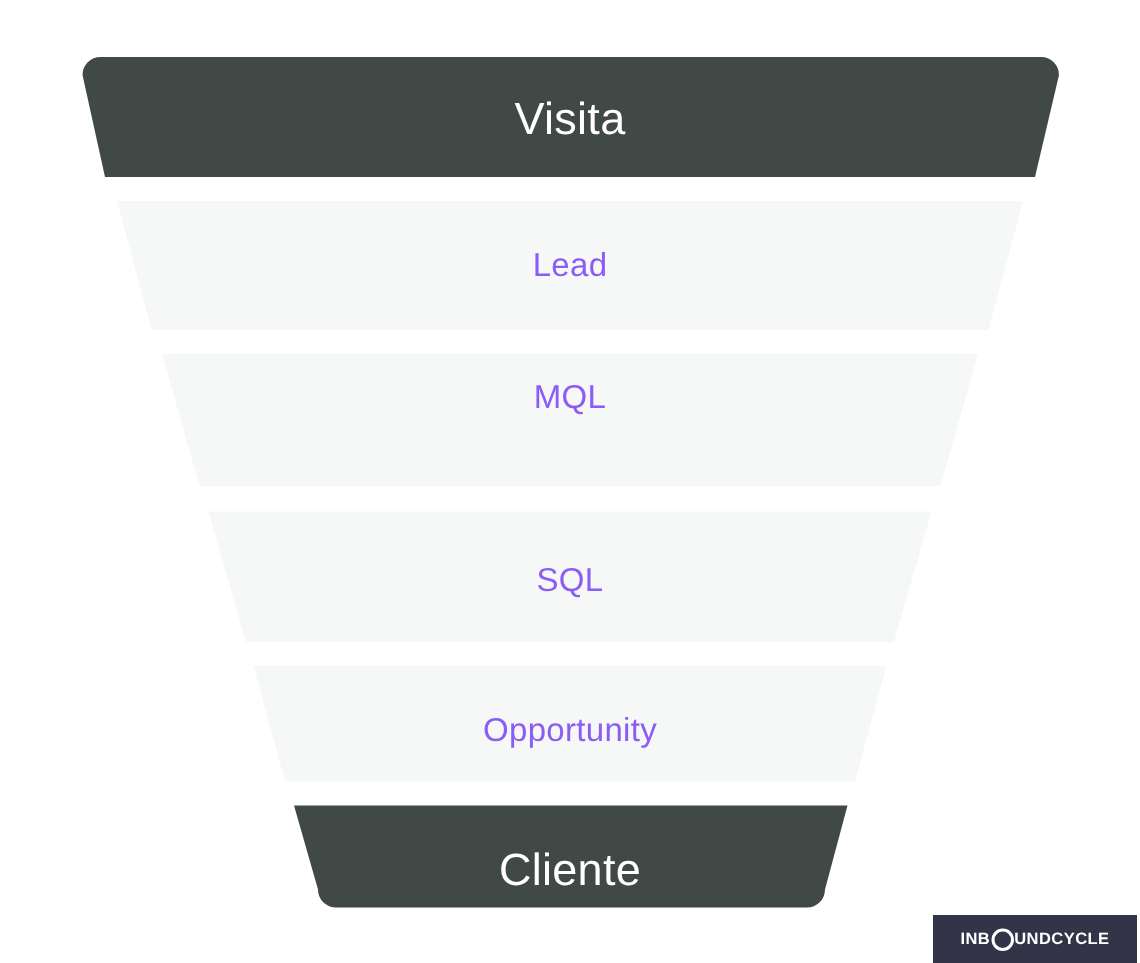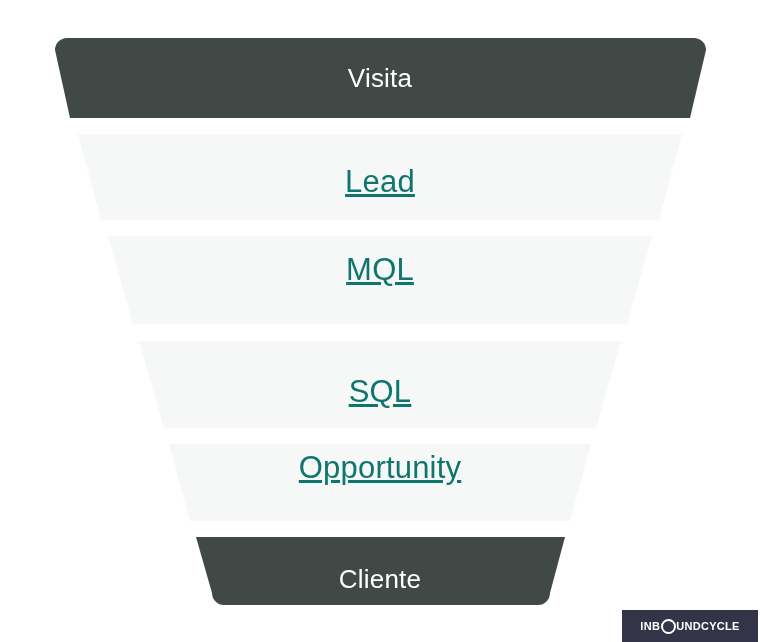--- a/index.html
+++ b/index.html
@@ -30,35 +30,34 @@
     text-align: center;
     font-family: "Liberation Sans", sans-serif;
     font-weight: 400;
     letter-spacing: 0.2px;
     white-space: nowrap;
     pointer-events: none;
   }
 
   .label-dark {
     color: #ffffff;
-    font-size: 26px;
+    font-size: 30px;
   }
 
   .label-light {
-    color: #0f766e;
-    font-size: 31px;
-    text-decoration: underline;
+    color: #8b5cf6;
+    font-size: 22px;
   }
 
   
   .lbl-0 { top: 63px; }
   .lbl-1 { top: 164px; }
   .lbl-2 { top: 252px; }
   .lbl-3 { top: 374px; }
-  .lbl-4 { top: 450px; }
+  .lbl-4 { top: 474px; }
   .lbl-5 { top: 564px; }
 
   #brand-logo {
     position: absolute;
     left: 622px;
     top: 610px;
     width: 136px;
     height: 32px;
     background: #343449;
     display: flex;

